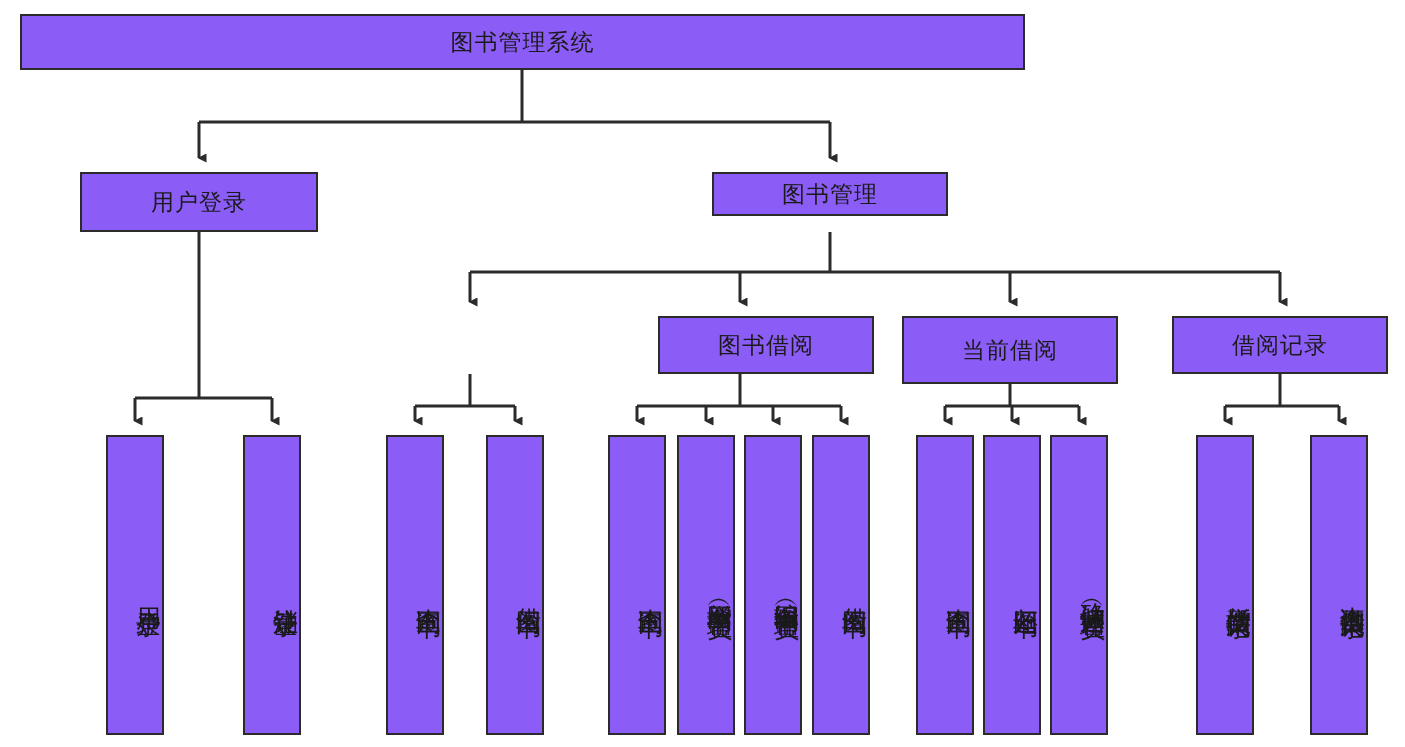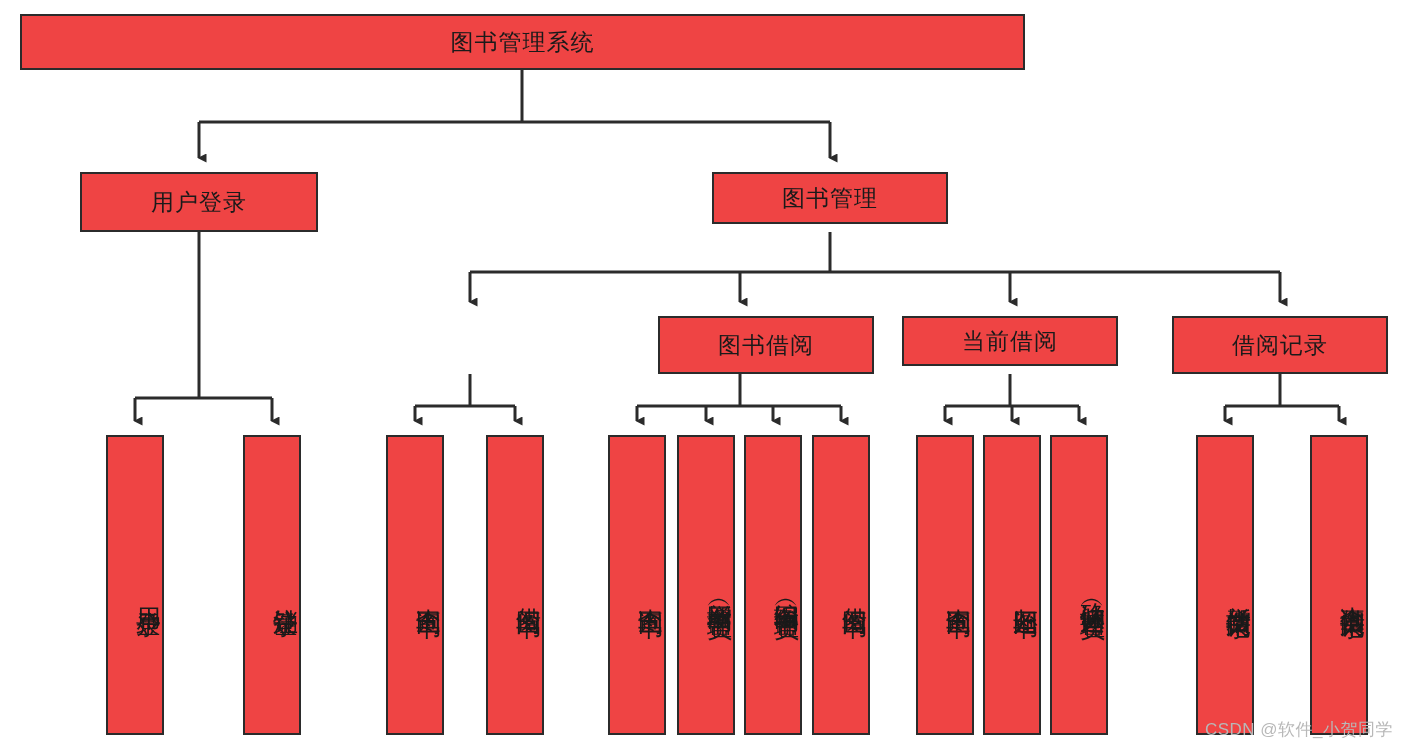--- a/index.html
+++ b/index.html
@@ -22,21 +22,21 @@
   svg#edges {
     position: absolute;
     left: 0;
     top: 0;
     width: 1405px;
     height: 747px;
   }
   .node {
     position: absolute;
     box-sizing: border-box;
-    background: #ef4444;
+    background: #8b5cf6;
     border: 2px solid #2b2b2b;
     display: flex;
     align-items: center;
     justify-content: center;
     color: #1a1a1a;
   }
   .node.horiz {
     font-size: 23px;
     letter-spacing: 1px;
   }
@@ -136,28 +136,28 @@
     </g>
   </svg>
 
   <div class="node horiz" style="left: 20px; top: 14px; width: 1005px; height: 56px;">
     <span class="label">图书管理系统</span>
   </div>
 
   <div class="node horiz" style="left: 80px; top: 172px; width: 238px; height: 60px;">
     <span class="label">用户登录</span>
   </div>
-  <div class="node horiz" style="left: 712px; top: 172px; width: 236px; height: 52px;">
+  <div class="node horiz" style="left: 712px; top: 172px; width: 236px; height: 44px;">
     <span class="label">图书管理</span>
   </div>
 
   <div class="node horiz" style="left: 632px; top: 316px; width: 216px; height: 58px; margin-left: 26px;">
     <span class="label">图书借阅</span>
   </div>
-  <div class="node horiz" style="left: 902px; top: 316px; width: 216px; height: 50px;">
+  <div class="node horiz" style="left: 902px; top: 316px; width: 216px; height: 68px;">
     <span class="label">当前借阅</span>
   </div>
   <div class="node horiz" style="left: 1172px; top: 316px; width: 216px; height: 58px;">
     <span class="label">借阅记录</span>
   </div>
 
   <div class="node vert" style="left: 106px; top: 435px; width: 58px; height: 300px;">
     <span class="label">用户登录</span>
   </div>
   <div class="node vert" style="left: 243px; top: 435px; width: 58px; height: 300px;">
@@ -190,14 +190,13 @@
   <div class="node vert" style="left: 1050px; top: 435px; width: 58px; height: 300px;">
     <span class="label">确认归还（管理员）</span>
   </div>
   <div class="node vert" style="left: 1196px; top: 435px; width: 58px; height: 300px;">
     <span class="label">新增借阅记录</span>
   </div>
   <div class="node vert" style="left: 1310px; top: 435px; width: 58px; height: 300px;">
     <span class="label">查询借阅记录</span>
   </div>
 
-  <div class="watermark">CSDN @软件_小贺同学</div>
 </div>
 
 </body></html>

